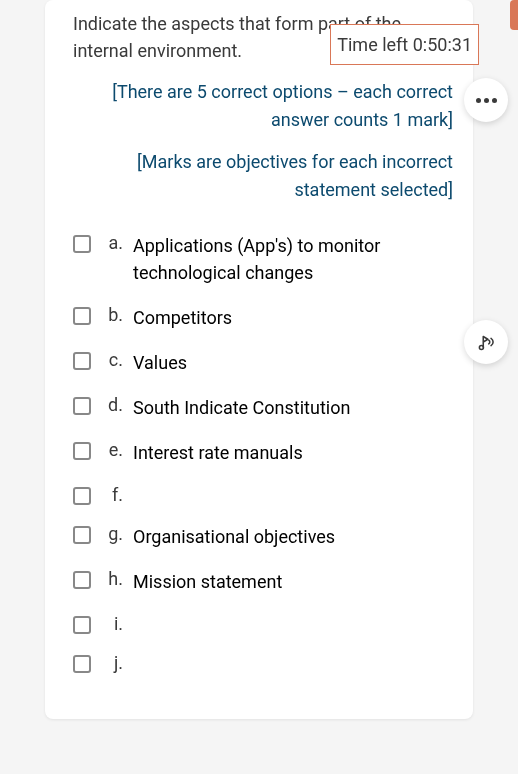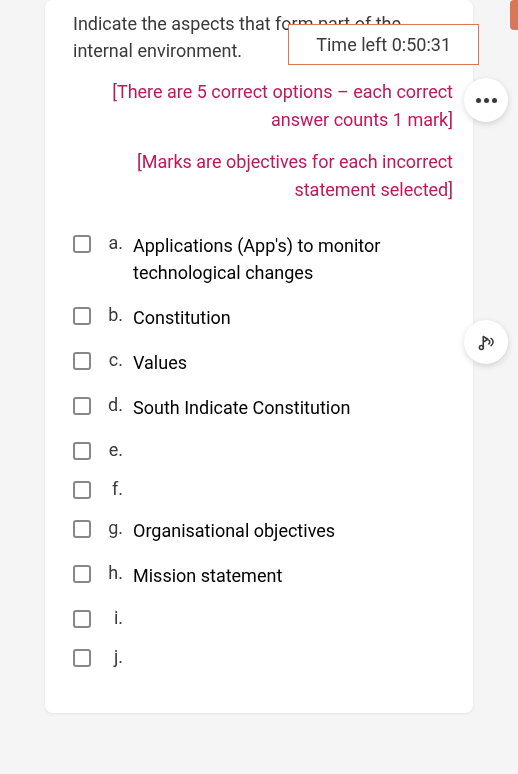--- a/index.html
+++ b/index.html
@@ -28,27 +28,27 @@
       font-size: 18px;
       line-height: 1.5;
       margin-bottom: 14px;
     }
     .timer-box {
       position: absolute;
       top: 24px;
       right: -6px;
       background: #ffffff;
       border: 1px solid #d97757;
-      padding: 9px 27px;
+      padding: 9px 6px;
       font-size: 18px;
       color: #3a3a3a;
       z-index: 5;
     }
     .instruction {
-      color: #be185d;
+      color: #0c4a6e;
       font-size: 18px;
       line-height: 1.55;
       text-align: right;
       margin-bottom: 14px;
       padding-left: 25px;
     }
     .options {
       margin-top: 28px;
     }
     .option-row {
@@ -153,38 +153,39 @@
 
     <div class="option-row">
       <input type="checkbox" class="option-checkbox" style="">
       <span class="option-letter">a.</span>
       <span class="option-text">Applications (App's) to monitor technological changes</span>
     </div>
 
     <div class="option-row">
       <input type="checkbox" class="option-checkbox" style="">
       <span class="option-letter">b.</span>
-      <span class="option-text">Constitution</span>
+      <span class="option-text">Competitors</span>
     </div>
 
     <div class="option-row">
       <input type="checkbox" class="option-checkbox" style="">
       <span class="option-letter">c.</span>
       <span class="option-text">Values</span>
     </div>
 
     <div class="option-row">
       <input type="checkbox" class="option-checkbox" style="">
       <span class="option-letter">d.</span>
       <span class="option-text">South Indicate Constitution</span>
     </div>
 
     <div class="option-row">
       <input type="checkbox" class="option-checkbox" style="">
       <span class="option-letter">e.</span>
+      <span class="option-text">Interest rate manuals</span>
     </div>
 
     <div class="option-row">
       <input type="checkbox" class="option-checkbox" style="">
       <span class="option-letter">f.</span>
     </div>
 
     <div class="option-row">
       <input type="checkbox" class="option-checkbox" style="">
       <span class="option-letter">g.</span>

